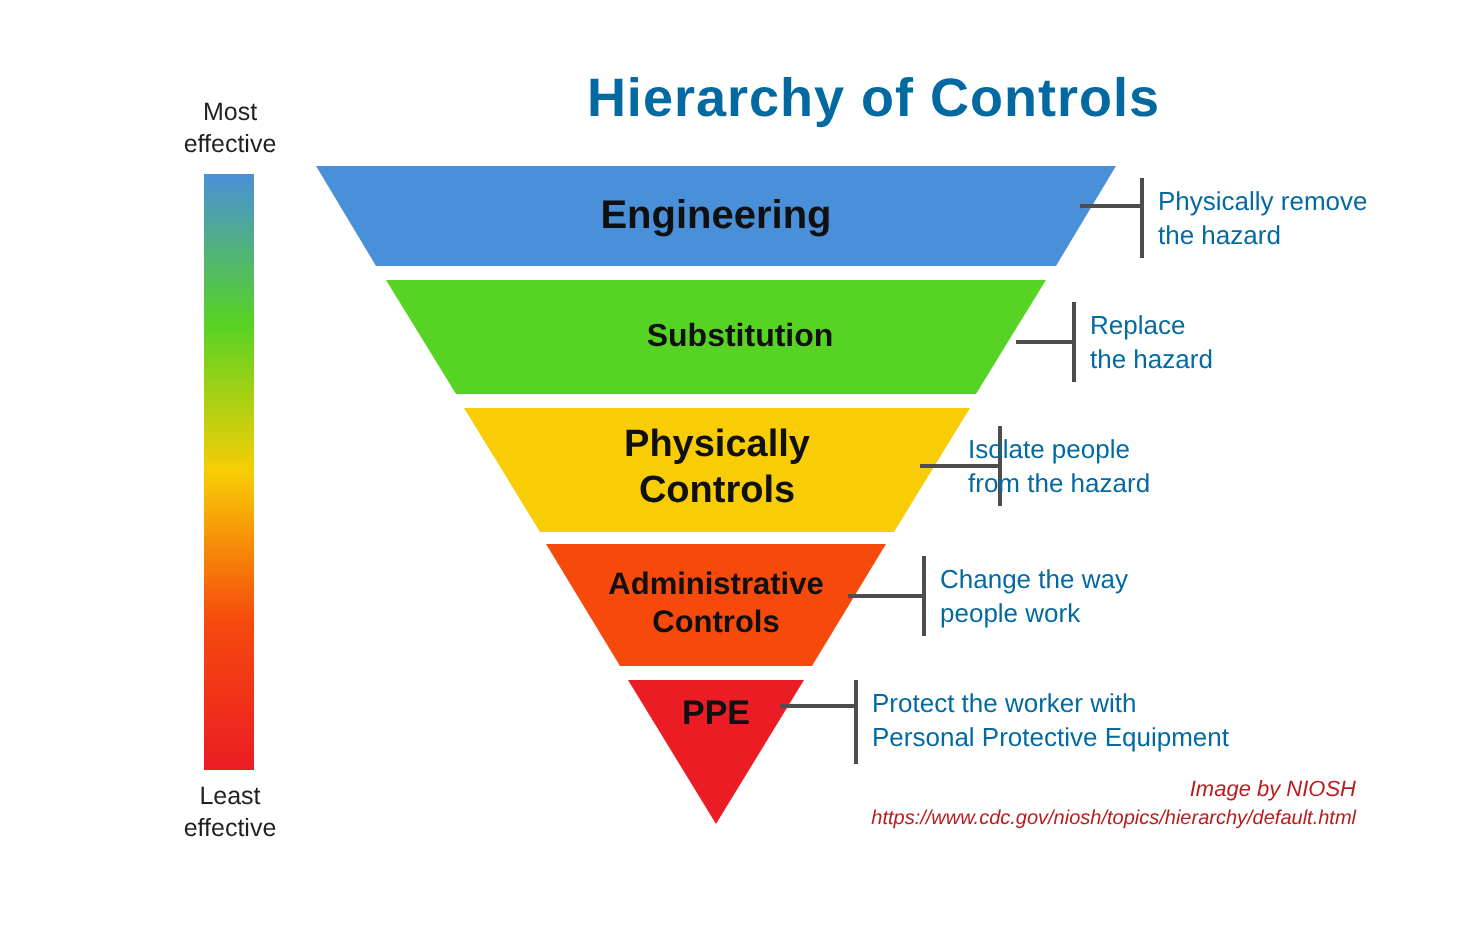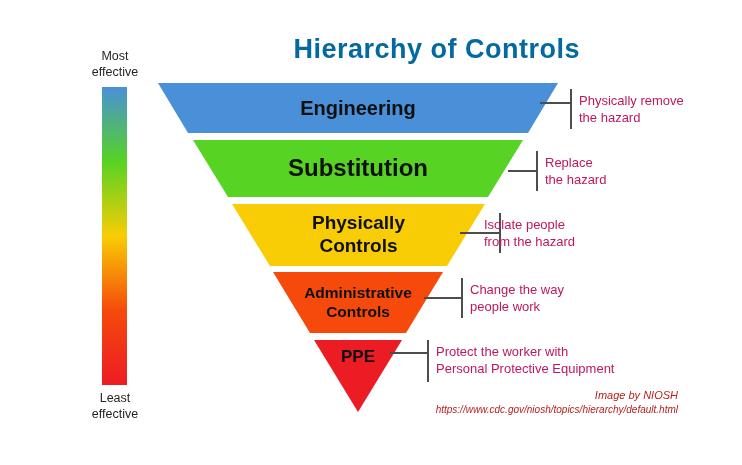--- a/index.html
+++ b/index.html
@@ -21,28 +21,28 @@
   .band-label{
     position:absolute;display:flex;align-items:center;justify-content:center;
     font-weight:bold;color:#101010;text-align:center;white-space:pre-line;line-height:1.2;
   }
   .b1{left:158px;top:83px;width:400px;height:50px;clip-path:polygon(0 0,100% 0,calc(100% - 30px) 100%,30px 100%);}
   .b2{left:193px;top:140px;width:330px;height:57px;clip-path:polygon(0 0,100% 0,calc(100% - 35px) 100%,35px 100%);}
   .b3{left:232px;top:204px;width:253px;height:62px;clip-path:polygon(0 0,100% 0,calc(100% - 38px) 100%,38px 100%);}
   .b4{left:273px;top:272px;width:170px;height:61px;clip-path:polygon(0 0,100% 0,calc(100% - 37px) 100%,37px 100%);}
   .b5{left:314px;top:340px;width:88px;height:72px;clip-path:polygon(0 0,100% 0,50% 100%);}
   .l1{left:158px;top:83px;width:400px;height:50px;font-size:20px;}
-  .l2{left:193px;top:140px;width:330px;height:57px;font-size:24px;text-align:right;}
+  .l2{left:205px;top:140px;width:330px;height:57px;font-size:16px;text-align:right;}
   .l3{left:232px;top:204px;width:253px;height:62px;font-size:19px;}
   .l4{left:273px;top:272px;width:170px;height:61px;font-size:15.5px;}
   .l5{left:314px;top:340px;width:88px;height:34px;font-size:17px;}
   
   .hline{position:absolute;height:2px;background:#4d4d4d;}
   .vbar{position:absolute;width:2px;background:#4d4d4d;}
-  .note{position:absolute;font-size:13px;line-height:1.3;white-space:pre-line;color:#be185d;}
+  .note{position:absolute;font-size:13px;line-height:1.3;white-space:pre-line;color:#0369a1;}
   
   .credit{position:absolute;right:64px;top:387px;text-align:right;font-style:italic;color:#b91c1c;}
   .credit .c1{font-size:11px;line-height:1.5;}
   .credit .c2{font-size:10px;padding-left:12px;}
 </style>
 </head>
 <body>
 
 <div id="canvas">
 

